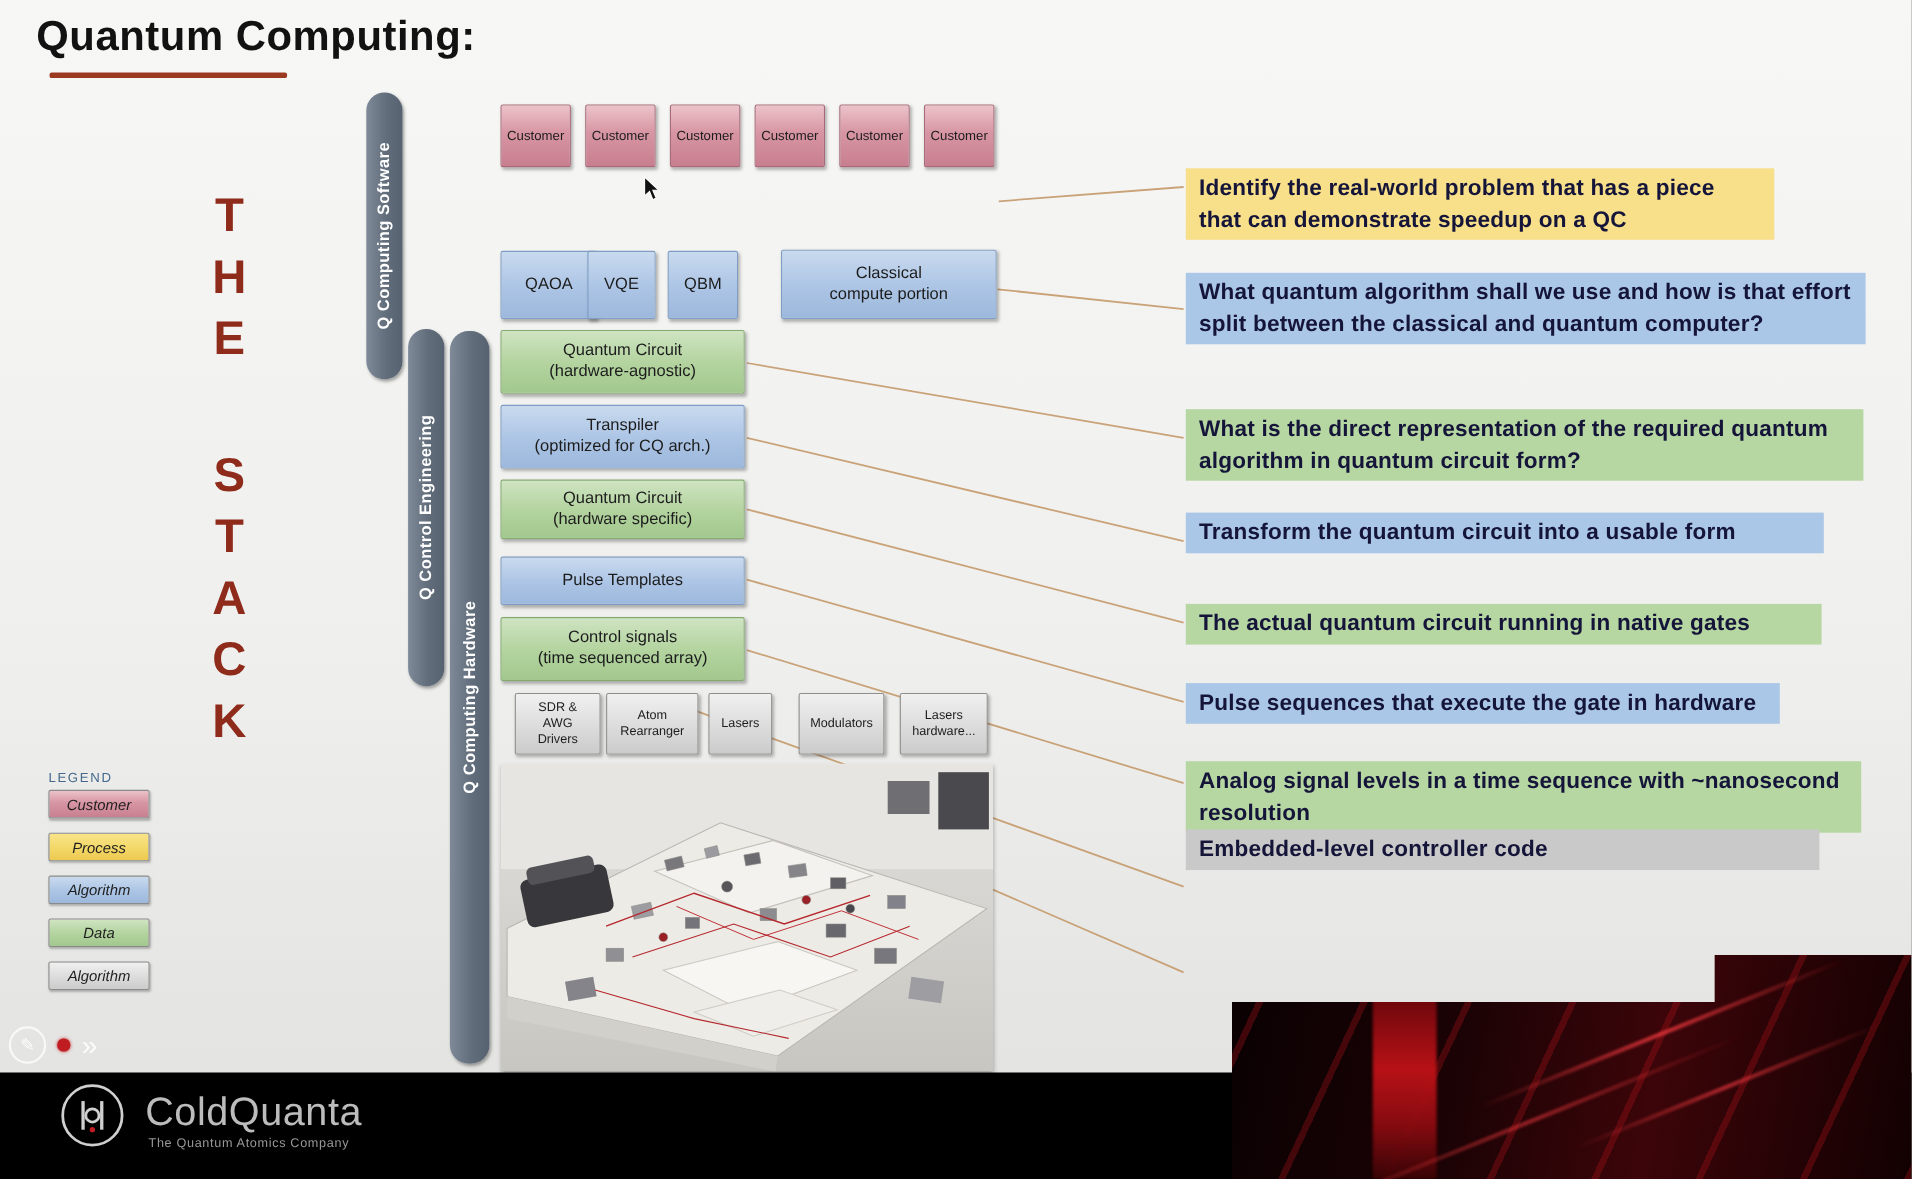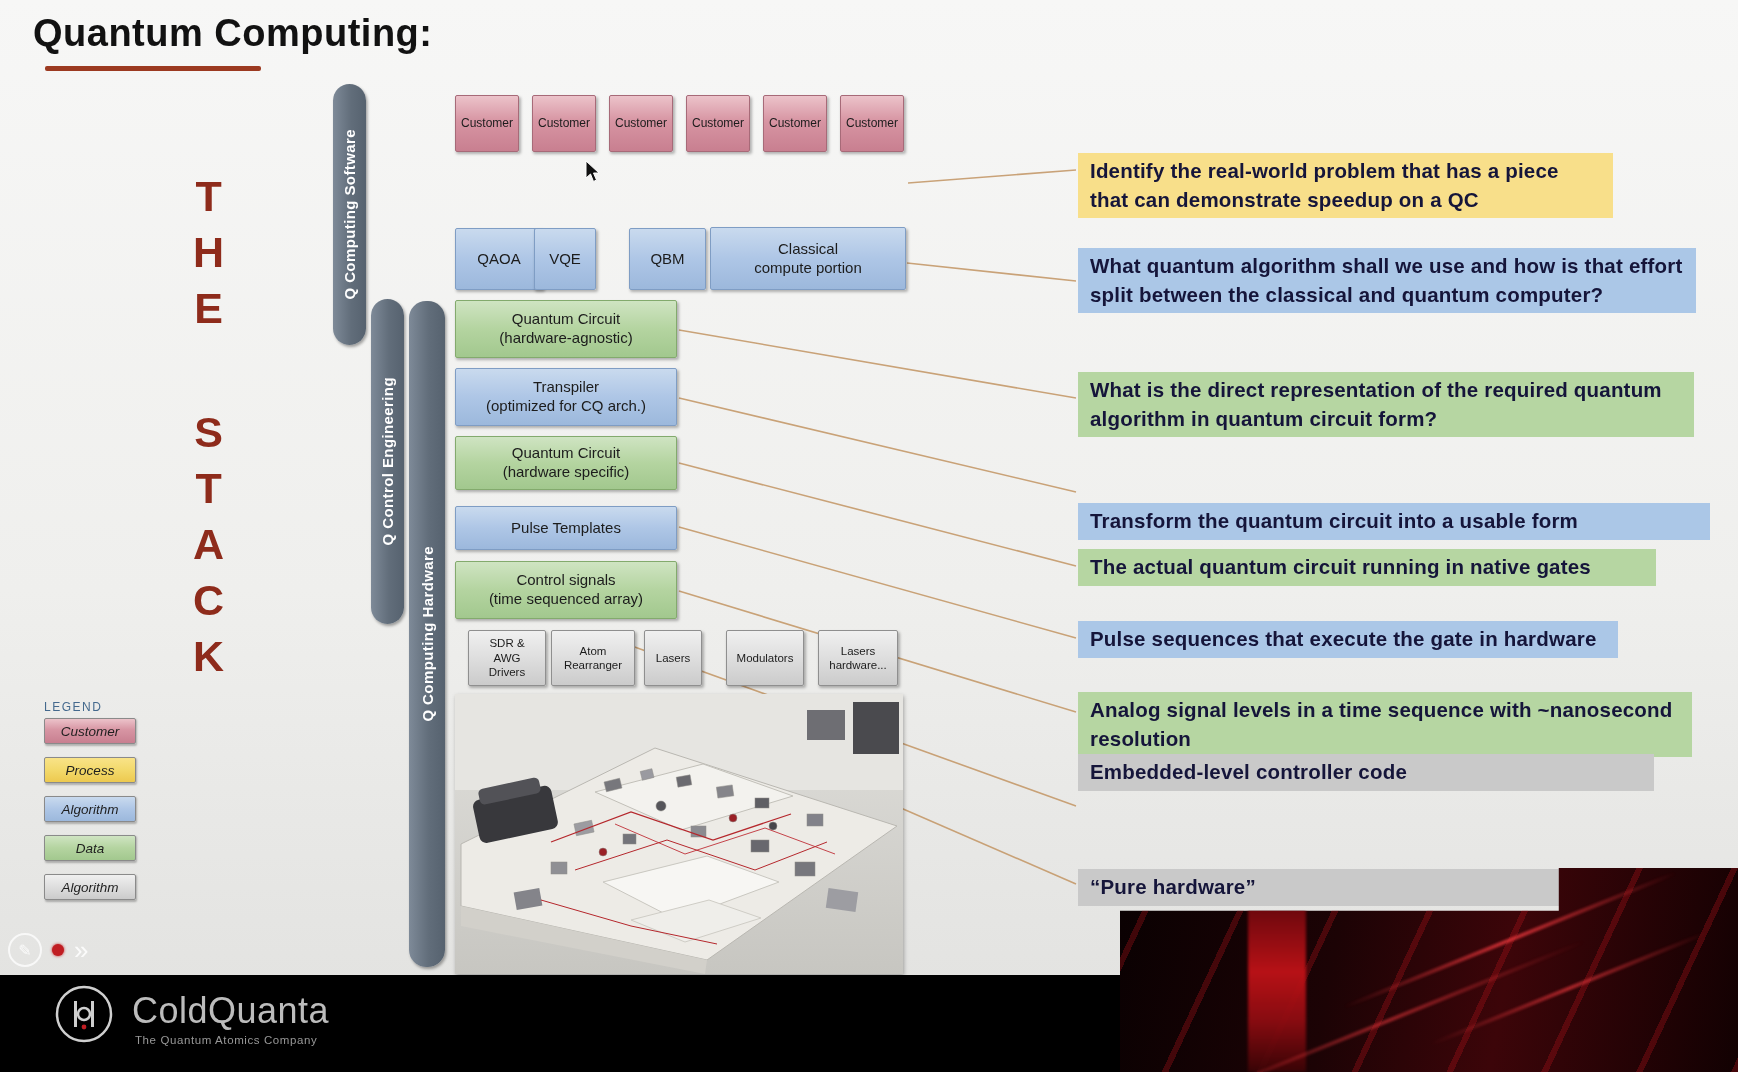--- a/index.html
+++ b/index.html
@@ -39,21 +39,21 @@
   .c-hardware{background:linear-gradient(180deg,#f0f0f0 0%,#dedede 50%,#cbcbcb 100%);border-color:#8f8f8f}
 
   .cust{top:95px;width:64px;height:57px;font-size:12px}
   .cu1{left:455px}.cu2{left:532px}.cu3{left:609px}.cu4{left:686px}.cu5{left:763px}.cu6{left:840px}
 
   .process-bar{left:455px;top:162px;width:450px;height:56px;font-size:16px}
 
   .algo{top:228px;height:62px;font-size:15px}
   .qaoa{left:455px;width:88px}
   .vqe{left:534px;width:62px}
-  .qbm{left:629px;width:77px}
+  .qbm{left:607px;width:64px}
   .classical{left:710px;top:227px;width:196px;height:63px;font-size:15px}
 
   .layer{left:455px;width:222px;font-size:15px}
   .l1{top:300px;height:58px}
   .l2{top:368px;height:58px}
   .l3{top:436px;height:54px}
   .l4{top:506px;height:44px}
   .l5{top:561px;height:58px}
 
   .hw{top:630px;height:56px;font-size:11.5px}
@@ -74,21 +74,21 @@
   
   .note{position:absolute;left:1078px;font-weight:700;font-size:20.5px;color:#15153a;
     padding:4px 12px;line-height:1.4;letter-spacing:.2px}
   .note.c-process{background:#f8df8a;border:none}
   .note.c-algorithm{background:#abc7e7;border:none}
   .note.c-data{background:#b6d6a2;border:none}
   .note.c-hardware{background:#c9c9c9;border:none}
   .n1{top:153px;width:535px}
   .n2{top:248px;width:618px}
   .n3{top:372px;width:616px}
-  .n4{top:503px;width:632px}
+  .n4{top:466px;width:580px}
   .n5{top:549px;width:578px}
   .n6{top:621px;width:540px}
   .n7{top:692px;width:614px}
   .n8{top:754px;width:576px}
   .n9{top:869px;width:497px}
 
   
   .legend{position:absolute;left:44px;top:700px}
   .legend-title{color:#44698d;font-size:12px;letter-spacing:1.5px;font-weight:400;margin-bottom:4px}
   .legend-item{width:92px;height:26px;margin-bottom:13px;display:flex;align-items:center;justify-content:center;
@@ -256,21 +256,20 @@
   </svg>
 
   <div class="note c-process n1">Identify the real-world problem that has a piece that can demonstrate speedup on a QC</div>
   <div class="note c-algorithm n2">What quantum algorithm shall we use and how is that effort split between the classical and quantum computer?</div>
   <div class="note c-data n3">What is the direct representation of the required quantum algorithm in quantum circuit form?</div>
   <div class="note c-algorithm n4">Transform the quantum circuit into a usable form</div>
   <div class="note c-data n5">The actual quantum circuit running in native gates</div>
   <div class="note c-algorithm n6">Pulse sequences that execute the gate in hardware</div>
   <div class="note c-data n7">Analog signal levels in a time sequence with ~nanosecond resolution</div>
   <div class="note c-hardware n8">Embedded-level controller code</div>
-  <div class="note c-hardware n9">“Pure hardware”</div>
 
   <div class="legend">
     <div class="legend-title">LEGEND</div>
     <div class="legend-item c-customer">Customer</div>
     <div class="legend-item c-process">Process</div>
     <div class="legend-item c-algorithm">Algorithm</div>
     <div class="legend-item c-data">Data</div>
     <div class="legend-item c-hardware">Algorithm</div>
   </div>
 

